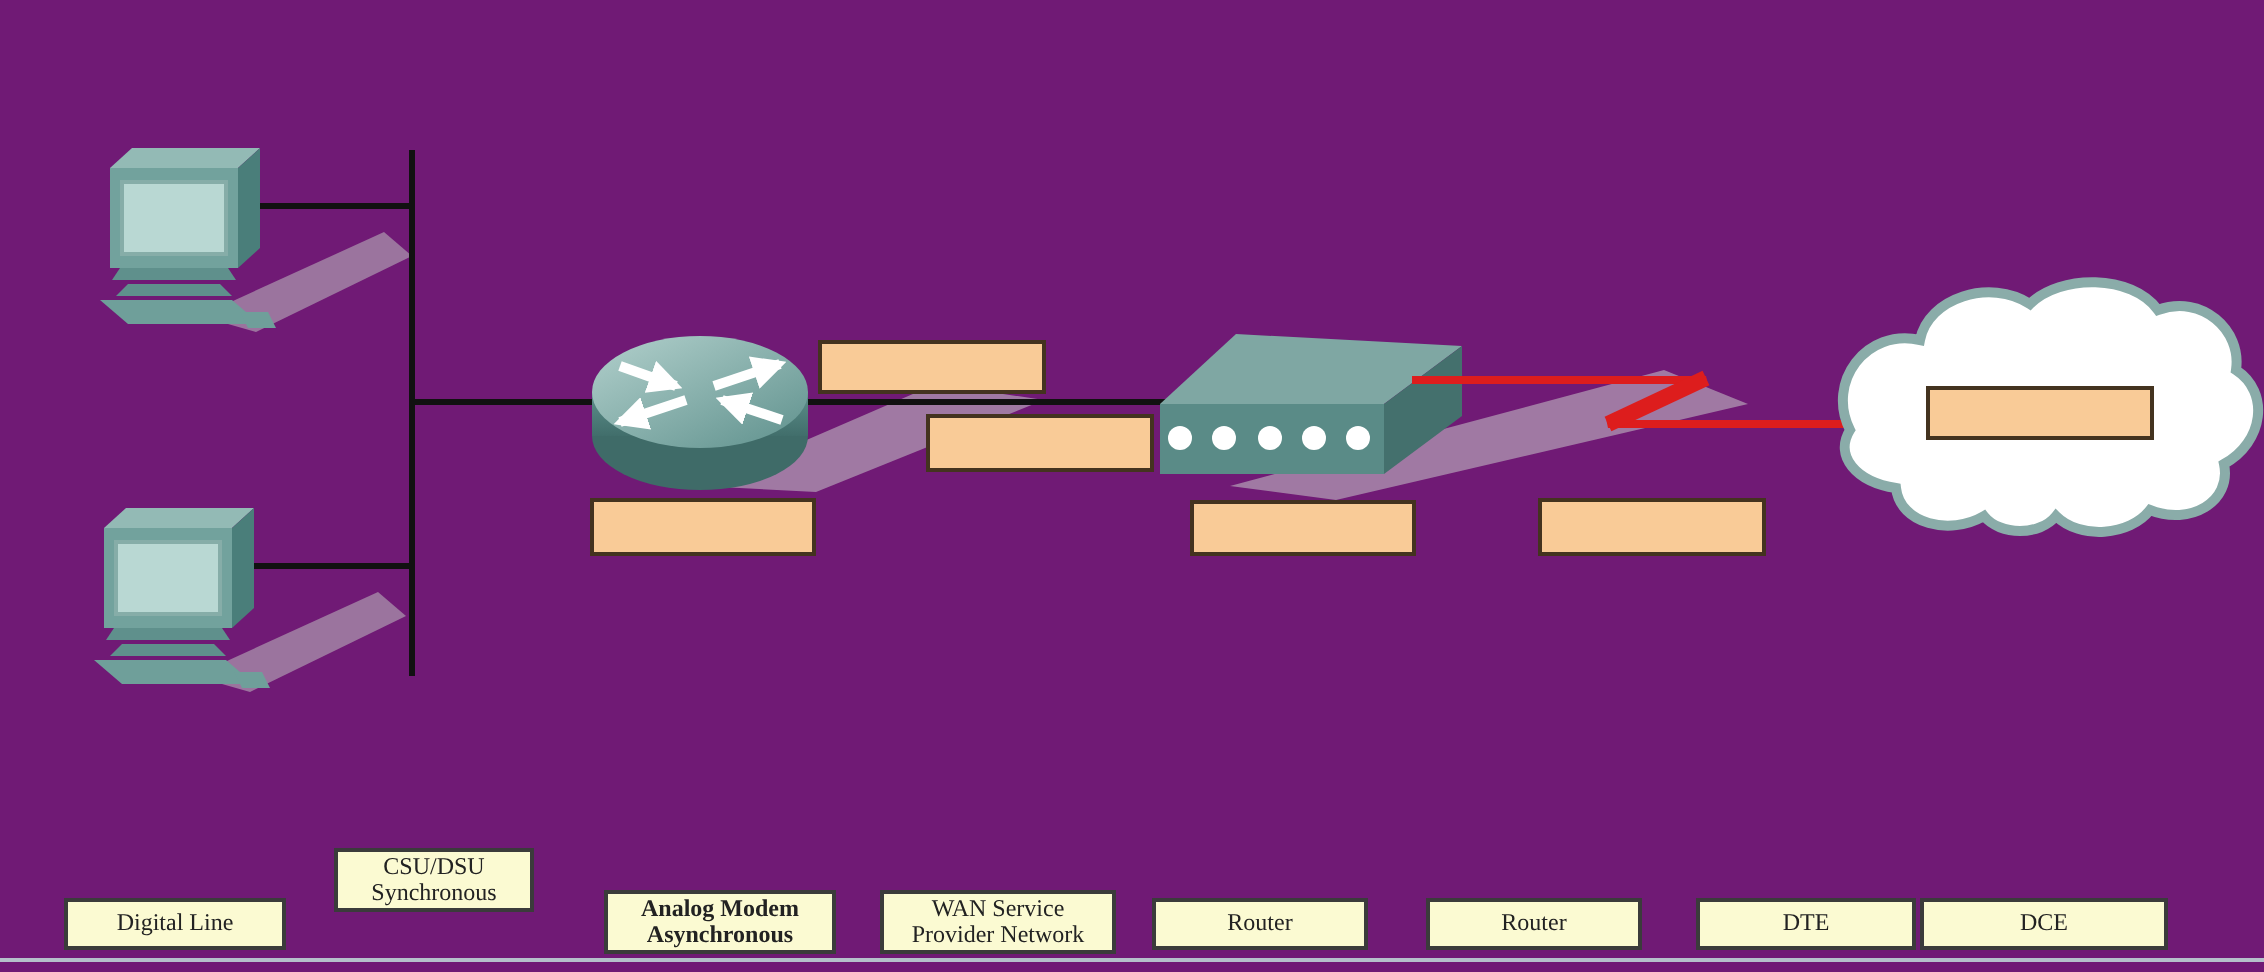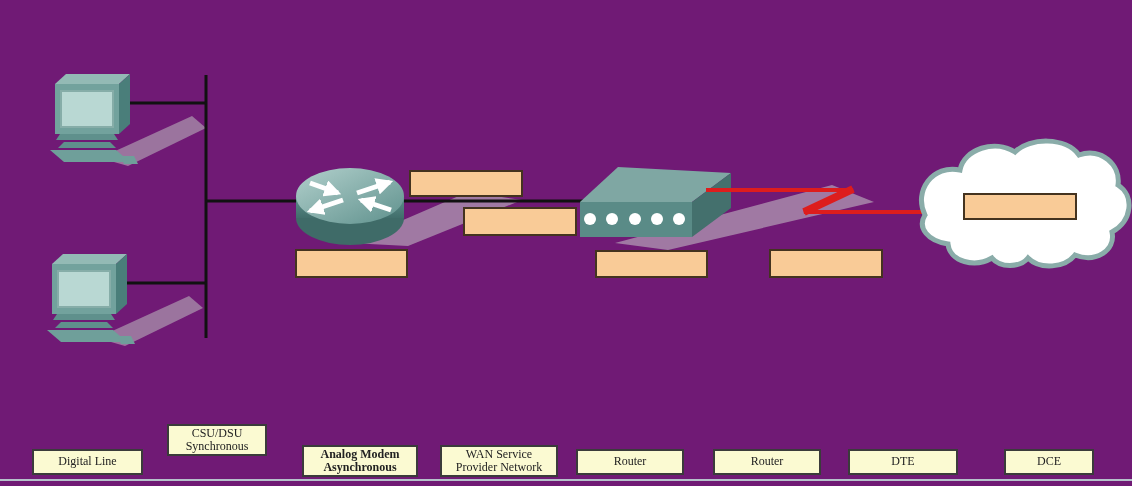--- a/index.html
+++ b/index.html
@@ -115,16 +115,16 @@
   <div class="drag-label" style="left:32px;  top:449px; width:111px; height:26px;">Digital Line</div>
   <div class="drag-label" style="left:167px; top:424px; width:100px; height:32px;">CSU/DSU
 Synchronous</div>
   <div class="drag-label" style="left:302px; top:445px; width:116px; height:32px;font-weight:bold;">Analog Modem
 Asynchronous</div>
   <div class="drag-label" style="left:440px; top:445px; width:118px; height:32px;">WAN Service
 Provider Network</div>
   <div class="drag-label" style="left:576px; top:449px; width:108px; height:26px;">Router</div>
   <div class="drag-label" style="left:713px; top:449px; width:108px; height:26px;">Router</div>
   <div class="drag-label" style="left:848px; top:449px; width:110px; height:26px;">DTE</div>
-  <div class="drag-label" style="left:1004px; top:449px; width:90px; height:26px;text-align:center;">DCE</div>
+  <div class="drag-label" style="left:960px; top:449px; width:124px; height:26px;text-align:center;">DCE</div>
 
   <div class="footer-divider"></div>
 </div>
 
 </body></html>

